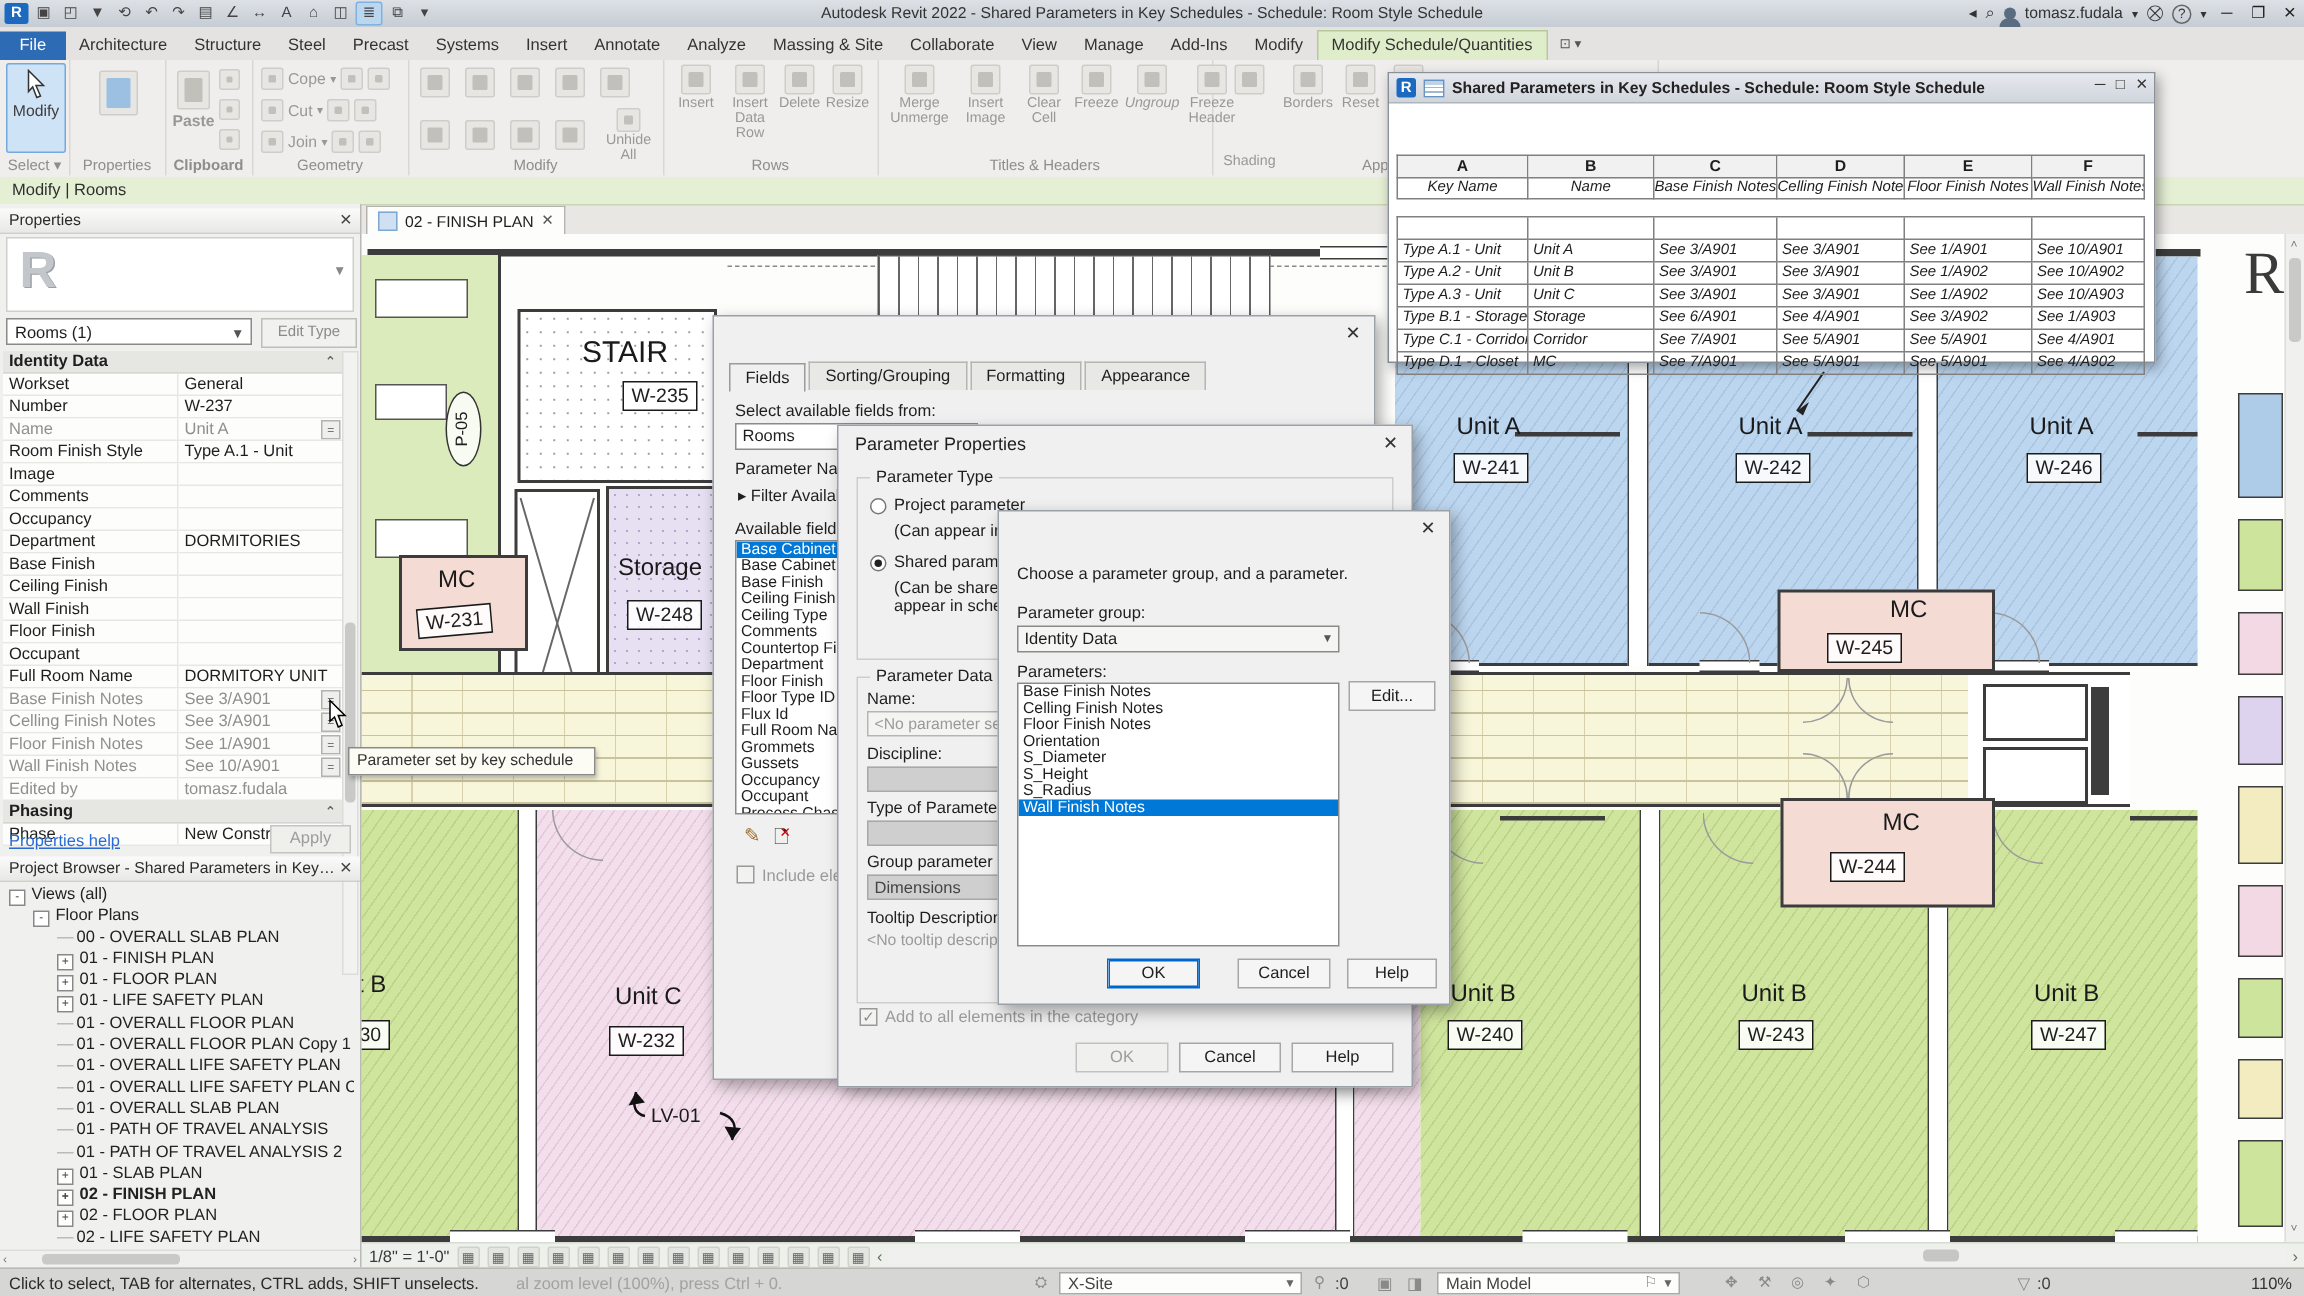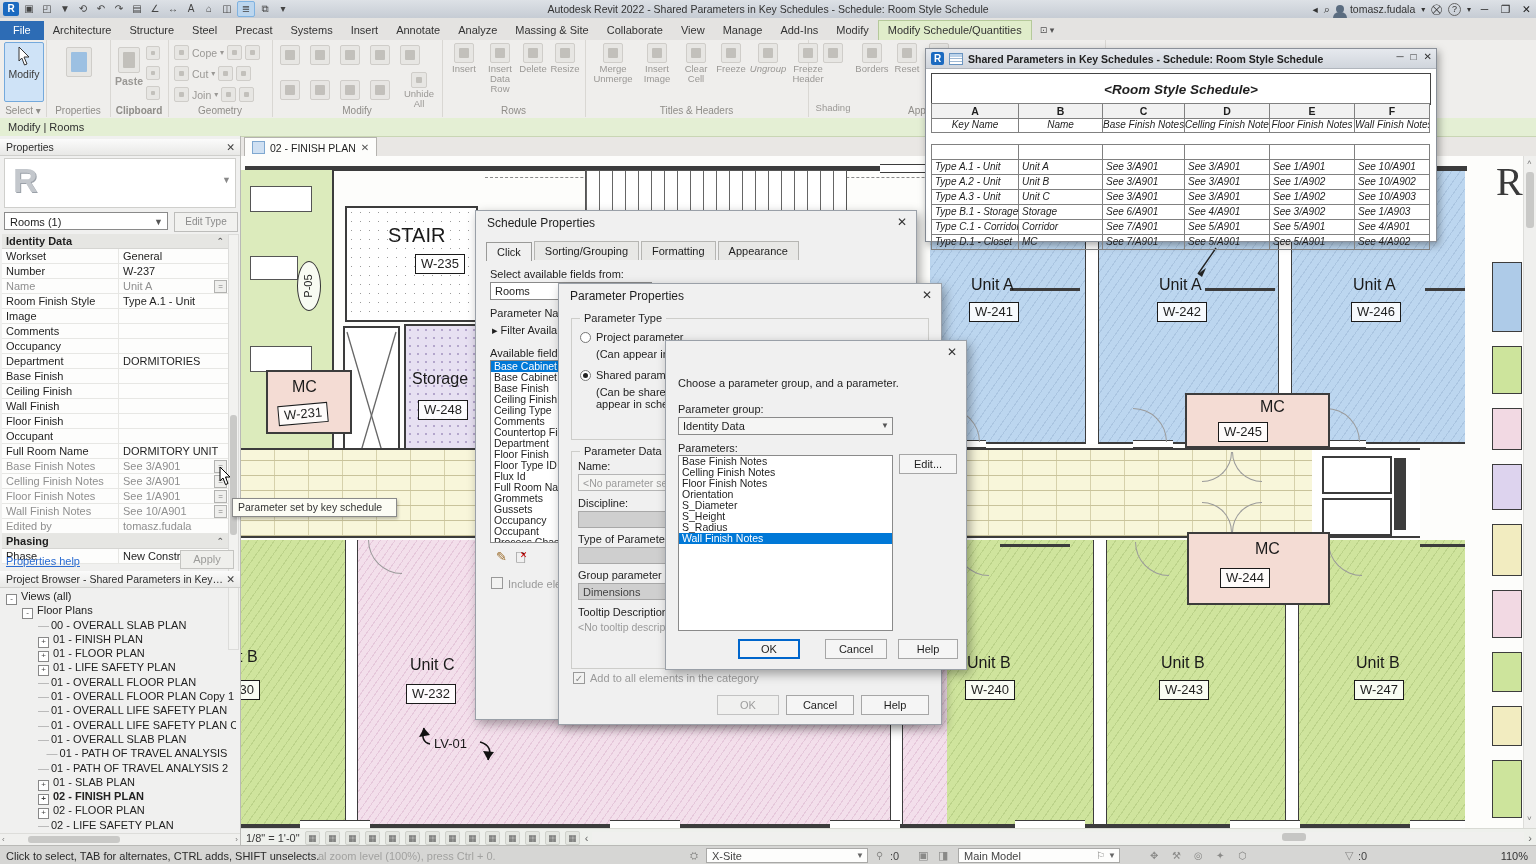--- a/index.html
+++ b/index.html
@@ -188,21 +188,21 @@
 
   
   #ptooltip{left:232px;top:498px;width:158px;height:17px;background:#fcfcf4;border:1px solid #8a8a8a;z-index:50;
             line-height:16px;padding-left:5px;font-size:10.5px;color:#333;box-shadow:1px 2px 3px rgba(0,0,0,.25);}
   #cursor{left:218px;top:466px;z-index:60;}
 
   
   #statusbar{left:0;top:845px;width:1536px;height:19px;background:#d6d6d4;border-top:1px solid #b9b9b6;z-index:7;
              display:flex;align-items:center;}
   #statusbar .hint{padding-left:6px;color:#2a2a2a;}
-  #statusbar .zoomhint{position:absolute;left:318px;color:#a2a2a0;}
+  #statusbar .zoomhint{position:absolute;left:344px;color:#a2a2a0;}
   .sb-combo{position:absolute;height:15px;background:#fdfdfc;border:1px solid #a9a9a7;line-height:14px;
             padding-left:5px;box-sizing:border-box;color:#444;}
   .sb-combo .dd{position:absolute;right:3px;top:0;font-size:8px;color:#666;}
   .sb-ic{position:absolute;color:#8a8a88;font-size:10px;}
   #sb-zoom{position:absolute;right:8px;color:#333;}
 </style>
 </head>
 <body>
 
 <div id="app">
@@ -597,21 +597,20 @@
     <div class="wtitle">
       <span class="rlogo">R</span>
       <span class="ticon"></span>
       <span class="t ellip" style="max-width:420px;">Shared Parameters in Key Schedules - Schedule: Room Style Schedule</span>
     </div>
     <div class="wbtns">
       <span>─</span>
       <span>□</span>
       <span>✕</span>
     </div>
-    <div id="sched-tt">&lt;Room Style Schedule&gt;</div>
     <div class="sgrid" id="sched-letters">
         <div class="c">A</div>
         <div class="c">B</div>
         <div class="c">C</div>
         <div class="c">D</div>
         <div class="c">E</div>
         <div class="c">F</div>
       </div>
     <div class="sgrid" id="sched-headers">
         <div class="c">Key Name</div>
@@ -661,24 +660,23 @@
         <div class="c">Type D.1 - Closet</div>
         <div class="c">MC</div>
         <div class="c">See 7/A901</div>
         <div class="c">See 5/A901</div>
         <div class="c">See 5/A901</div>
         <div class="c">See 4/A902</div>
       </div>
   </div>
 
   <div class="abs dlg" style="left:475px;top:210px;width:440px;height:508px;z-index:20;">
-    <div class="dtitle">Schedule Properties</div>
     <div class="dx">✕</div>
     <div class="tabstrip" style="left:10px;top:28px;">
-      <span class="dtab on">Click</span>
+      <span class="dtab on">Fields</span>
       <span class="dtab">Sorting/Grouping</span>
       <span class="dtab">Formatting</span>
       <span class="dtab">Appearance</span>
     </div>
     <div class="lbl" style="left:14px;top:57px;">Select available fields from:</div>
     <div class="field" style="left:14px;top:71px;width:162px;height:18px;">
       <span>Rooms</span><span class="dd">▼</span>
     </div>
     <div class="lbl" style="left:14px;top:96px;">Parameter Name Search:</div>
     <div class="lbl" style="left:16px;top:113px;">▸ <span>Filter Available Fields</span></div>
@@ -884,21 +882,21 @@
         <div class="titem" style="padding-left: 20px;"><span class="box">-</span><span>Floor Plans</span></div>
         <div class="titem" style="padding-left: 36px;"><span class="dash">—</span><span>00 - OVERALL SLAB PLAN</span></div>
         <div class="titem" style="padding-left: 36px;"><span class="box">+</span><span>01 - FINISH PLAN</span></div>
         <div class="titem" style="padding-left: 36px;"><span class="box">+</span><span>01 - FLOOR PLAN</span></div>
         <div class="titem" style="padding-left: 36px;"><span class="box">+</span><span>01 - LIFE SAFETY PLAN</span></div>
         <div class="titem" style="padding-left: 36px;"><span class="dash">—</span><span>01 - OVERALL FLOOR PLAN</span></div>
         <div class="titem" style="padding-left: 36px;"><span class="dash">—</span><span>01 - OVERALL FLOOR PLAN Copy 1</span></div>
         <div class="titem" style="padding-left: 36px;"><span class="dash">—</span><span>01 - OVERALL LIFE SAFETY PLAN</span></div>
         <div class="titem" style="padding-left: 36px;"><span class="dash">—</span><span>01 - OVERALL LIFE SAFETY PLAN Copy</span></div>
         <div class="titem" style="padding-left: 36px;"><span class="dash">—</span><span>01 - OVERALL SLAB PLAN</span></div>
-        <div class="titem" style="padding-left: 36px; text-align: center;"><span class="dash">—</span><span>01 - PATH OF TRAVEL ANALYSIS</span></div>
+        <div class="titem" style="padding-left: 36px;"><span class="dash">—</span><span>01 - PATH OF TRAVEL ANALYSIS</span></div>
         <div class="titem" style="padding-left: 36px;"><span class="dash">—</span><span>01 - PATH OF TRAVEL ANALYSIS 2</span></div>
         <div class="titem" style="padding-left: 36px;"><span class="box">+</span><span>01 - SLAB PLAN</span></div>
         <div class="titem bold" style="padding-left: 36px;"><span class="box">+</span><span>02 - FINISH PLAN</span></div>
         <div class="titem" style="padding-left: 36px;"><span class="box">+</span><span>02 - FLOOR PLAN</span></div>
         <div class="titem" style="padding-left: 36px;"><span class="dash">—</span><span>02 - LIFE SAFETY PLAN</span></div>
       </div>
     <div id="pb-hscroll">
       <span class="scrar" style="left:2px;">‹</span>
       <div class="thumb"></div>
       <span class="scrar" style="right:2px;">›</span>

